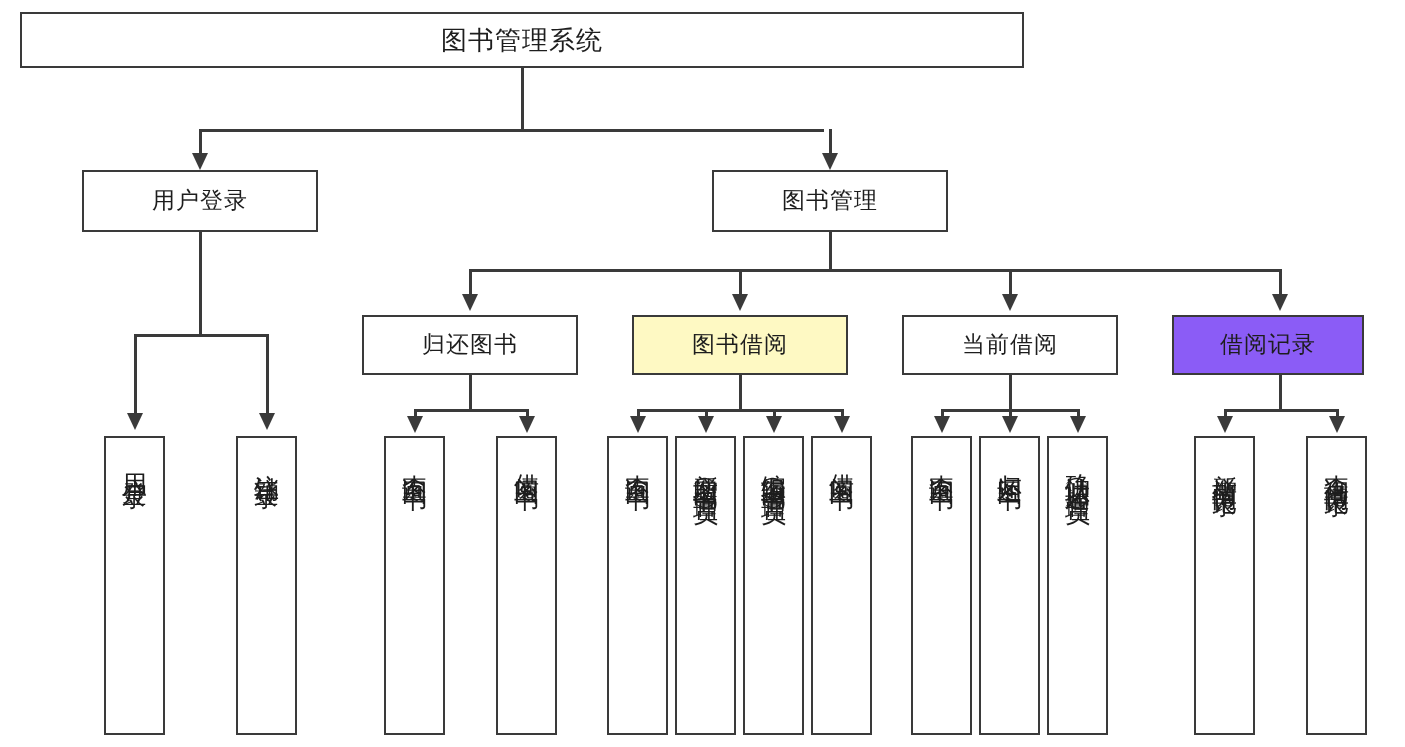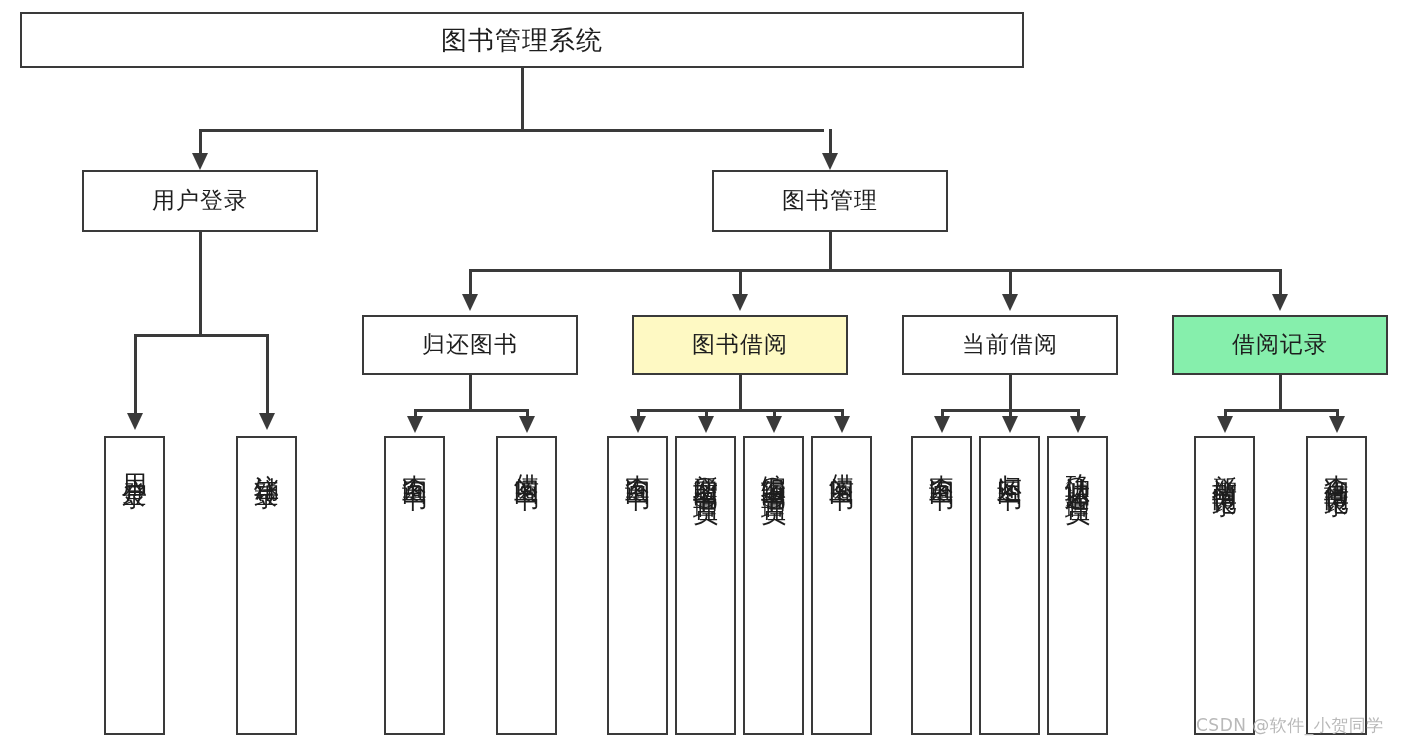--- a/index.html
+++ b/index.html
@@ -107,21 +107,21 @@
 
   <div class="node h" style="left: 362px; top: 315px; width: 216px; height: 60px; border-color: rgb(58, 58, 58); background: rgb(255, 255, 255); color: rgb(29, 29, 29);">
     <span class="lbl">归还图书</span>
   </div>
   <div class="node h" style="left: 632px; top: 315px; width: 216px; height: 60px; border-color: rgb(58, 58, 58); background: #fef9c3; color: rgb(29, 29, 29);">
     <span class="lbl">图书借阅</span>
   </div>
   <div class="node h" style="left: 902px; top: 315px; width: 216px; height: 60px; border-color: rgb(58, 58, 58); background: rgb(255, 255, 255); color: rgb(29, 29, 29);">
     <span class="lbl">当前借阅</span>
   </div>
-  <div class="node h" style="left: 1172px; top: 315px; width: 216px; height: 60px; border-color: rgb(58, 58, 58); background: #86efac; color: rgb(29, 29, 29);">
+  <div class="node h" style="left: 1172px; top: 315px; width: 192px; height: 60px; border-color: rgb(58, 58, 58); background: #8b5cf6; color: rgb(29, 29, 29);">
     <span class="lbl">借阅记录</span>
   </div>
 
   <div class="ln v" style="left: 469px; top: 375px; height: 36px; background-color: rgb(58, 58, 58);"></div>
   <div class="ln h" style="left: 414px; top: 409px; width: 112px; height: 2.5px; background-color: rgb(58, 58, 58);"></div>
   <div class="ln v" style="left: 414px; top: 409px; height: 10px; background-color: rgb(58, 58, 58);"></div>
   <div class="arw" style="left: 407px; top: 416px; border-top-color: rgb(58, 58, 58);"></div>
   <div class="ln v" style="left: 526px; top: 409px; height: 10px; background-color: rgb(58, 58, 58);"></div>
   <div class="arw" style="left: 519px; top: 416px; border-top-color: rgb(58, 58, 58);"></div>
 
@@ -189,15 +189,14 @@
     <span class="lbl">确认归还（管理员）</span>
   </div>
 
   <div class="node v" style="left: 1194px; top: 436px; width: 61px; height: 299px; border-color: rgb(58, 58, 58); background: rgb(255, 255, 255); color: rgb(29, 29, 29);">
     <span class="lbl">新增借阅记录</span>
   </div>
   <div class="node v" style="left: 1306px; top: 436px; width: 61px; height: 299px; border-color: rgb(58, 58, 58); background: rgb(255, 255, 255); color: rgb(29, 29, 29);">
     <span class="lbl">查询借阅记录</span>
   </div>
 
-  <div id="watermark" style="left: 1196px; top: 714px; color: rgb(185, 185, 185);">CSDN @软件_小贺同学</div>
 
 </div>
 
 </body></html>

